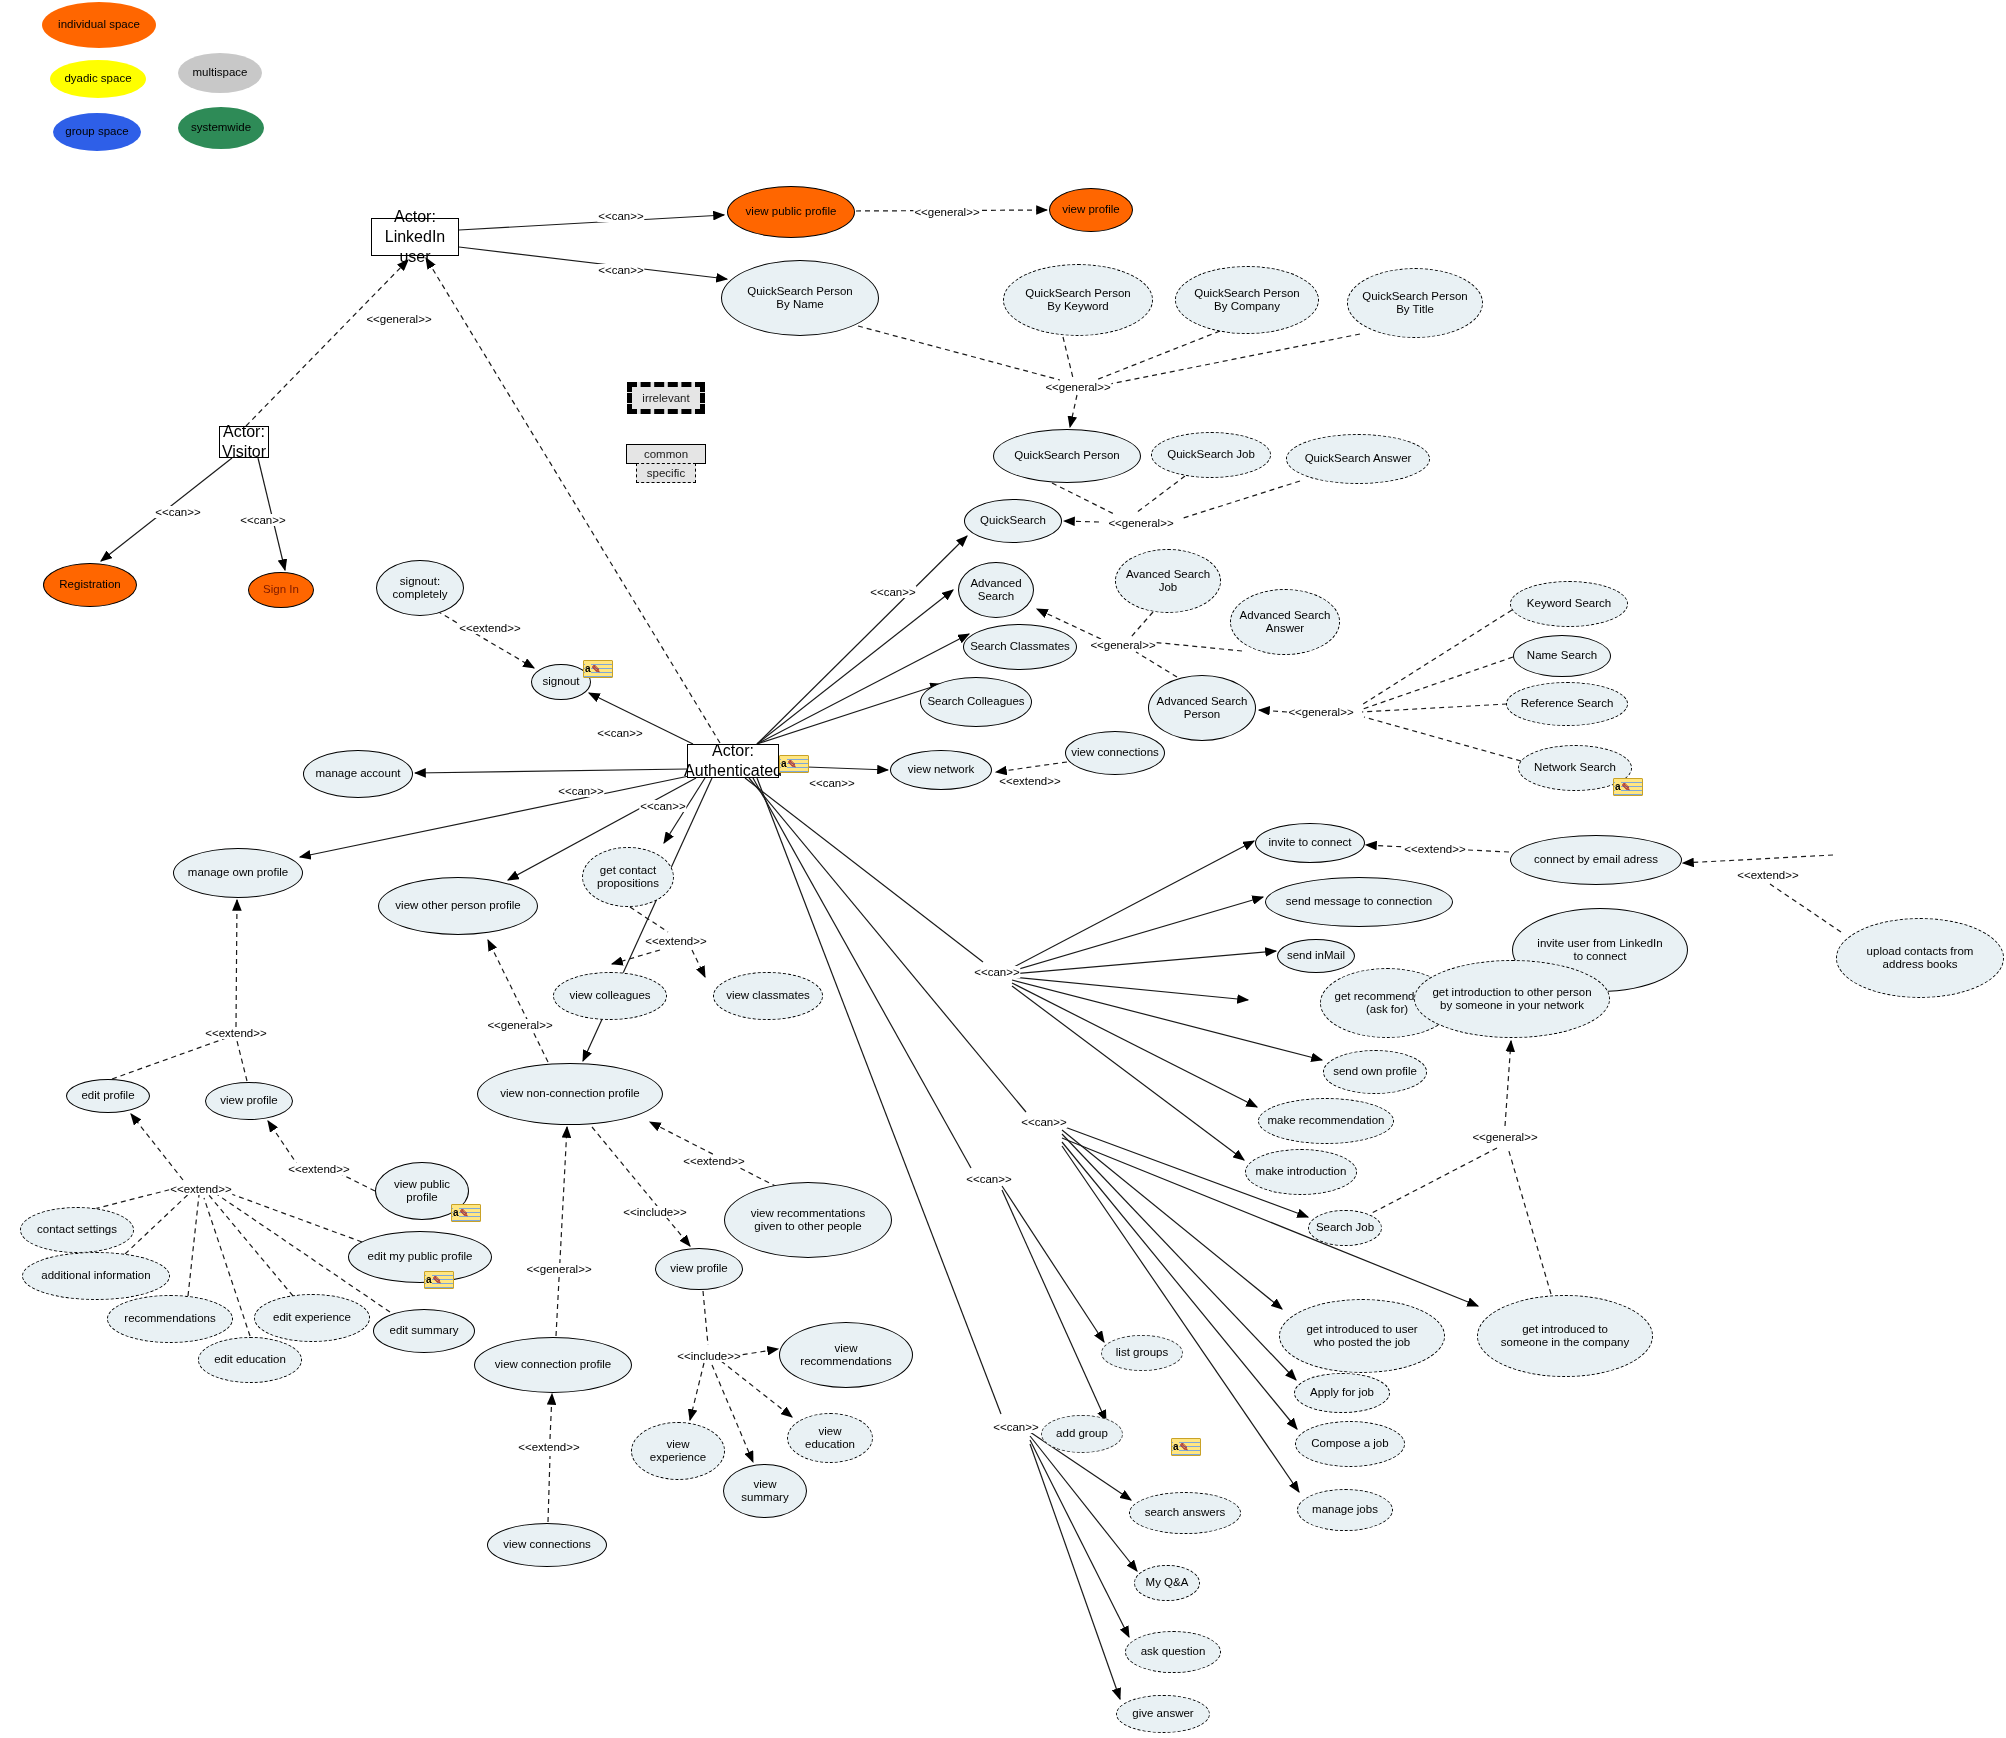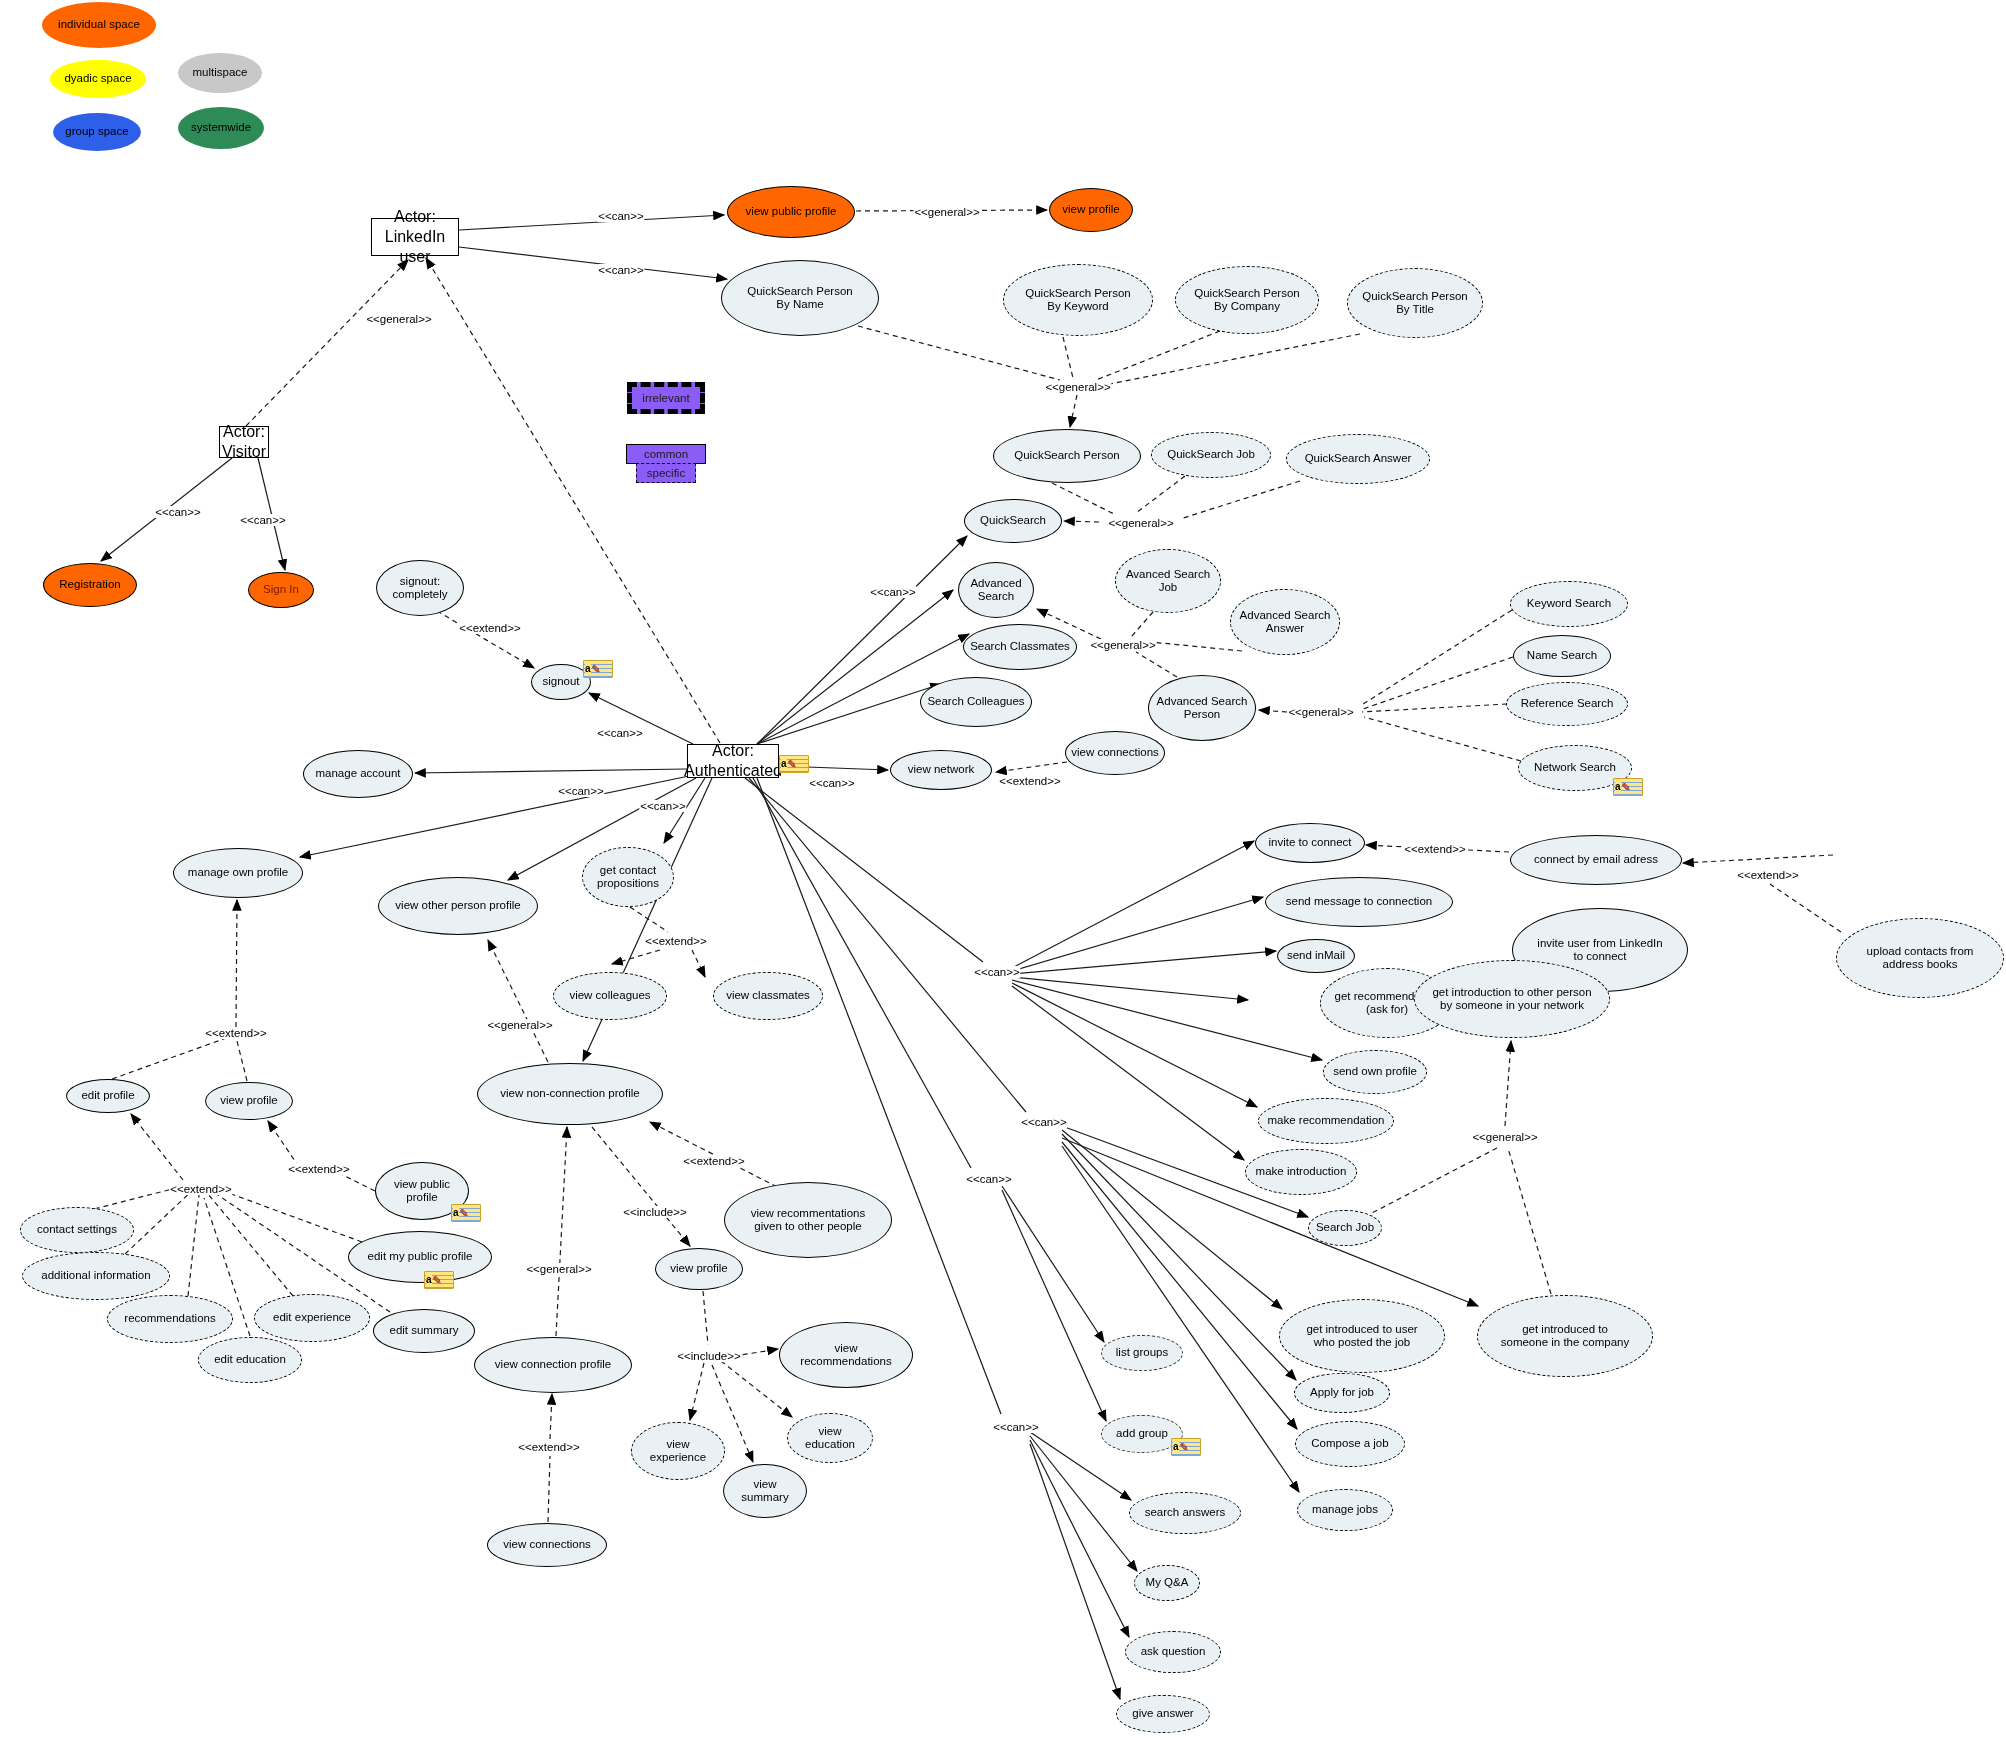--- a/index.html
+++ b/index.html
@@ -10,21 +10,21 @@
         border-radius:50%;text-align:center;font-size:11.5px;line-height:1.15;color:#000;
         white-space:pre-line;padding:2px;box-sizing:border-box;background:#e9f1f4;}
   .node.solid{border:1.4px solid #000;}
   .node.dashed{border:1.4px dashed #000;}
   .node.dashdot{border:1.4px dashed #333;}
   .actor{position:absolute;z-index:2;background:#fff;border:1px solid #000;
          display:flex;align-items:center;justify-content:center;text-align:center;
          font-size:16px;line-height:1.25;white-space:pre-line;box-sizing:border-box;}
   .lab{position:absolute;z-index:3;transform:translate(-50%,-50%);font-size:11.5px;
        white-space:nowrap;background:#fff;padding:0 1px;color:#000;}
-  .rbox{position:absolute;z-index:2;transform:translate(-50%,-50%);background:#8b5cf6;
+  .rbox{position:absolute;z-index:2;transform:translate(-50%,-50%);background:#e5e5e5;
         display:flex;align-items:center;justify-content:center;font-size:11.5px;
         box-sizing:border-box;color:#1a1a1a;}
   .rbox.thick{border:5px dashed #000;}
   .rbox.solid{border:1.5px solid #000;}
   .rbox.dashed{border:1.5px dashed #000;}
   .note{position:absolute;z-index:4;width:30px;height:18px;background:#ffe680;
         border:1px solid #c9a227;border-radius:1px;font-size:10px;display:flex;
         align-items:center;justify-content:flex-start;padding:0 1px;box-sizing:border-box;
         background-image:repeating-linear-gradient(#ffe680 0 3px,#7da7d9 3px 4px);}
   .note .a{color:#000;font-weight:bold;background:#ffe680;line-height:1;}
@@ -215,21 +215,21 @@
     <div class="node dashed" style="left: 1245px; top: 1149px; width: 112px; height: 46px;"><span>make introduction</span></div>
     <div class="node dashed" style="left: 1308px; top: 1210px; width: 74px; height: 36px;"><span>Search Job</span></div>
     <div class="node dashed" style="left: 1279px; top: 1299px; width: 166px; height: 74px;"><span>get introduced to user
 who posted the job</span></div>
     <div class="node dashed" style="left: 1477px; top: 1295px; width: 176px; height: 82px;"><span>get introduced to
 someone in the company</span></div>
     <div class="node dashed" style="left: 1294px; top: 1373px; width: 96px; height: 40px;"><span>Apply for job</span></div>
     <div class="node dashed" style="left: 1295px; top: 1421px; width: 110px; height: 46px;"><span>Compose a job</span></div>
     <div class="node dashed" style="left: 1297px; top: 1489px; width: 96px; height: 42px;"><span>manage jobs</span></div>
     <div class="node dashdot" style="left: 1101px; top: 1335px; width: 82px; height: 36px;"><span>list groups</span></div>
-    <div class="node dashdot" style="left: 1101px; top: 1415px; width: 82px; height: 38px;"><span>add group</span></div>
+    <div class="node dashdot" style="left: 1041px; top: 1415px; width: 82px; height: 38px;"><span>add group</span></div>
     <div class="note" style="left: 1171px; top: 1438px;">
       <span class="a">a</span>
       <span class="pencil">✎</span>
     </div>
     <div class="node dashed" style="left: 1129px; top: 1492px; width: 112px; height: 42px;"><span>search answers</span></div>
     <div class="node dashed" style="left: 1134px; top: 1565px; width: 66px; height: 36px;"><span>My Q&amp;A</span></div>
     <div class="node dashed" style="left: 1125px; top: 1631px; width: 96px; height: 42px;"><span>ask question</span></div>
     <div class="node dashed" style="left: 1116px; top: 1695px; width: 94px; height: 38px;"><span>give answer</span></div>
     <div class="node solid" style="left: 376px; top: 560px; width: 88px; height: 56px;"><span>signout:
 completely</span></div>

